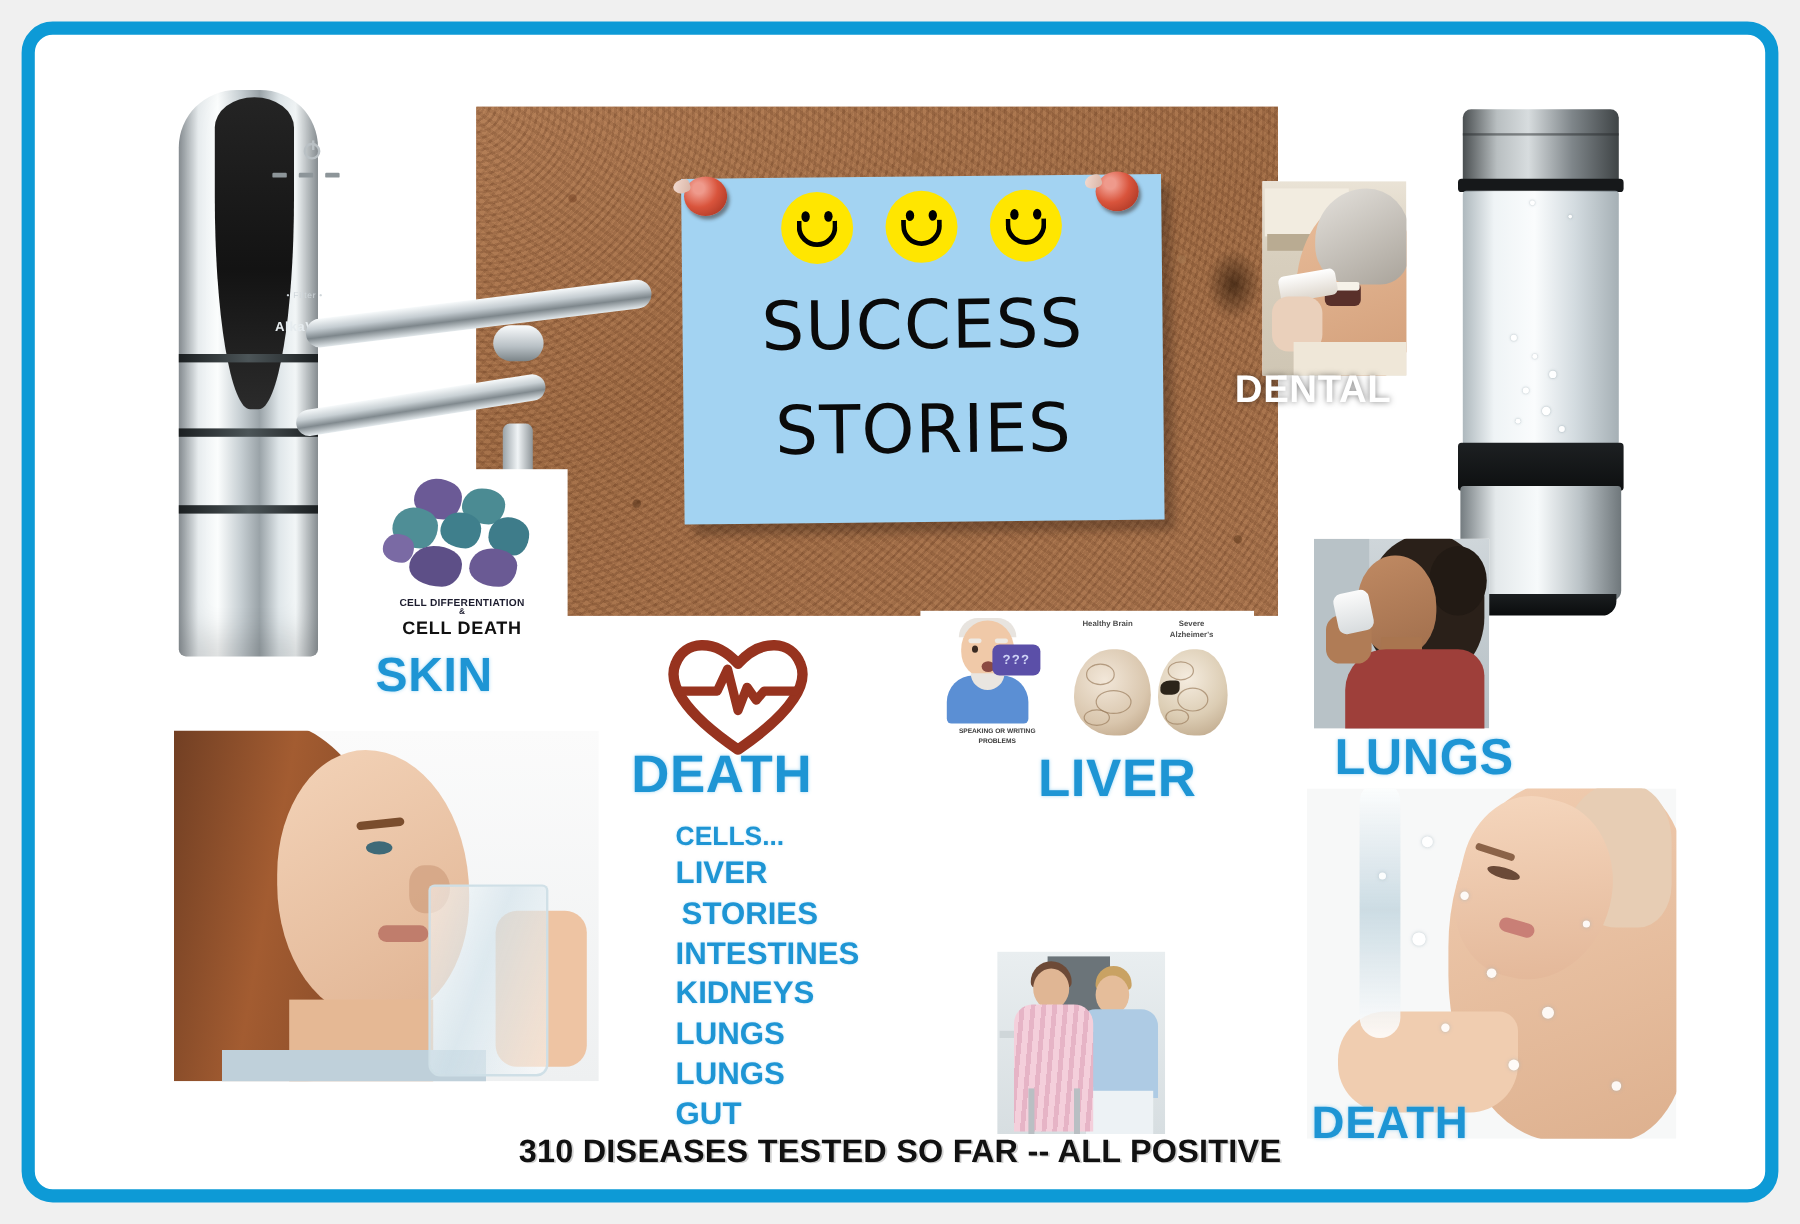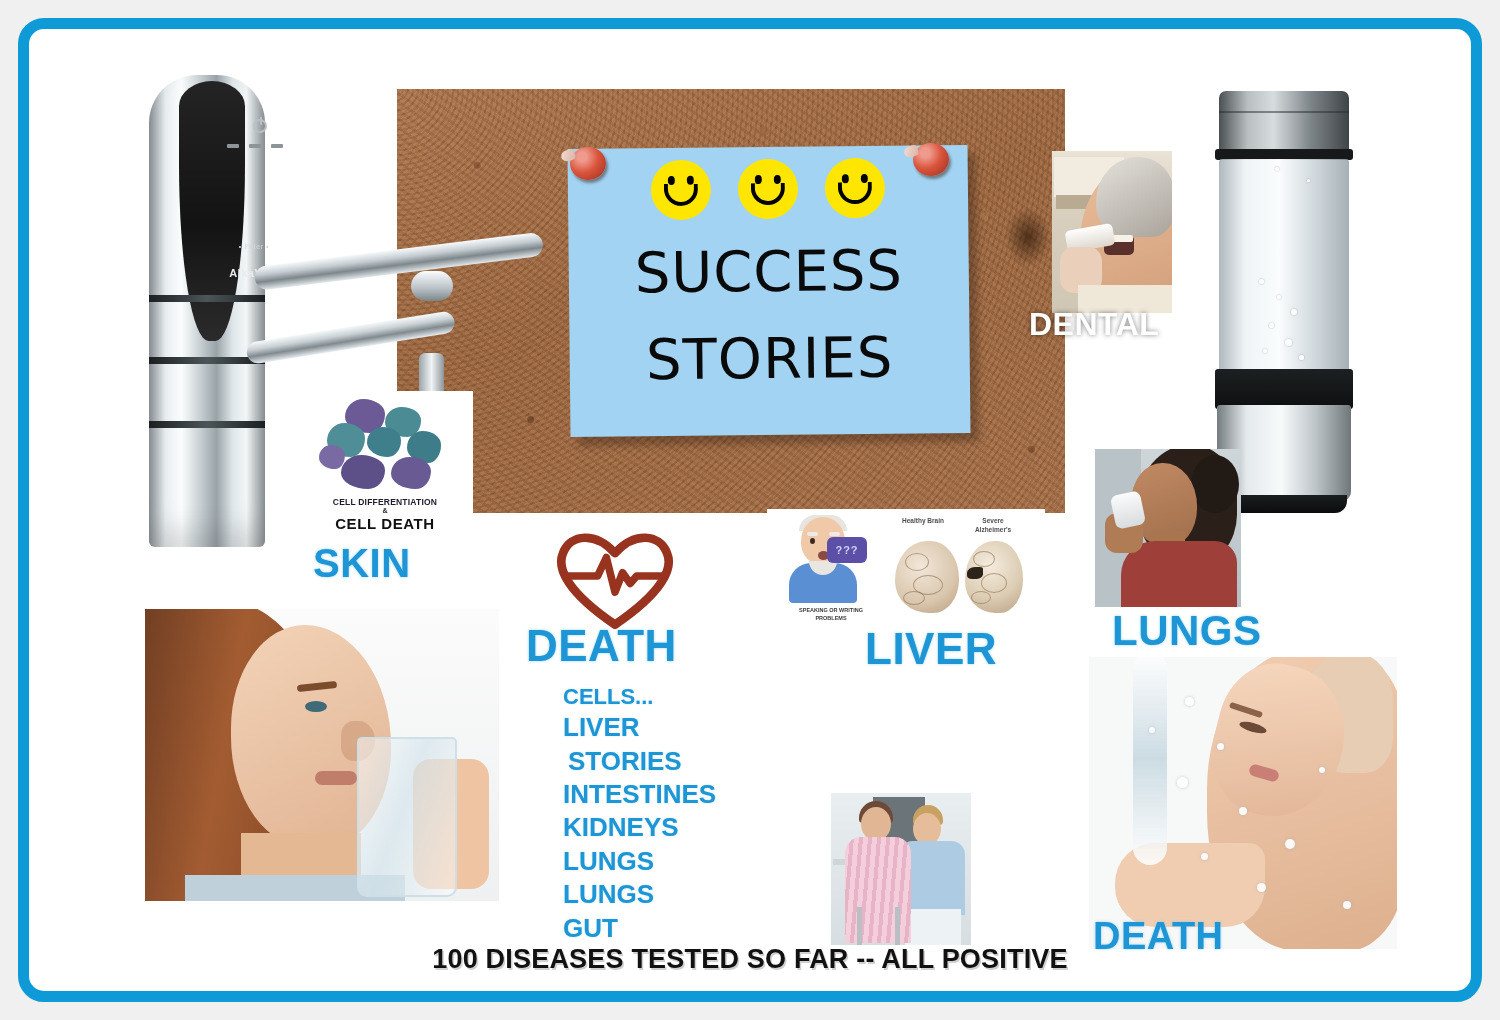--- a/index.html
+++ b/index.html
@@ -548,16 +548,16 @@
     <span class="drop" style="left:150px;top:150px;width:8px;height:8px"></span>
     <span class="drop" style="left:196px;top:182px;width:10px;height:10px"></span>
     <span class="drop" style="left:112px;top:196px;width:7px;height:7px"></span>
     <span class="drop" style="left:230px;top:110px;width:6px;height:6px"></span>
     <span class="drop" style="left:168px;top:226px;width:9px;height:9px"></span>
     <span class="drop" style="left:254px;top:244px;width:8px;height:8px"></span>
     <span class="drop" style="left:60px;top:70px;width:6px;height:6px"></span>
   </div>
   <div class="cap" style="left:1064px;top:886px;font-size:38px;">DEATH</div>
 
-  <div class="banner">100 DISEASES TESTED SO FAR -- ALL POSITIVE</div>
+  <div class="banner">310 DISEASES TESTED SO FAR -- ALL POSITIVE</div>
 
  </div>
 </div>
 
 </body></html>

